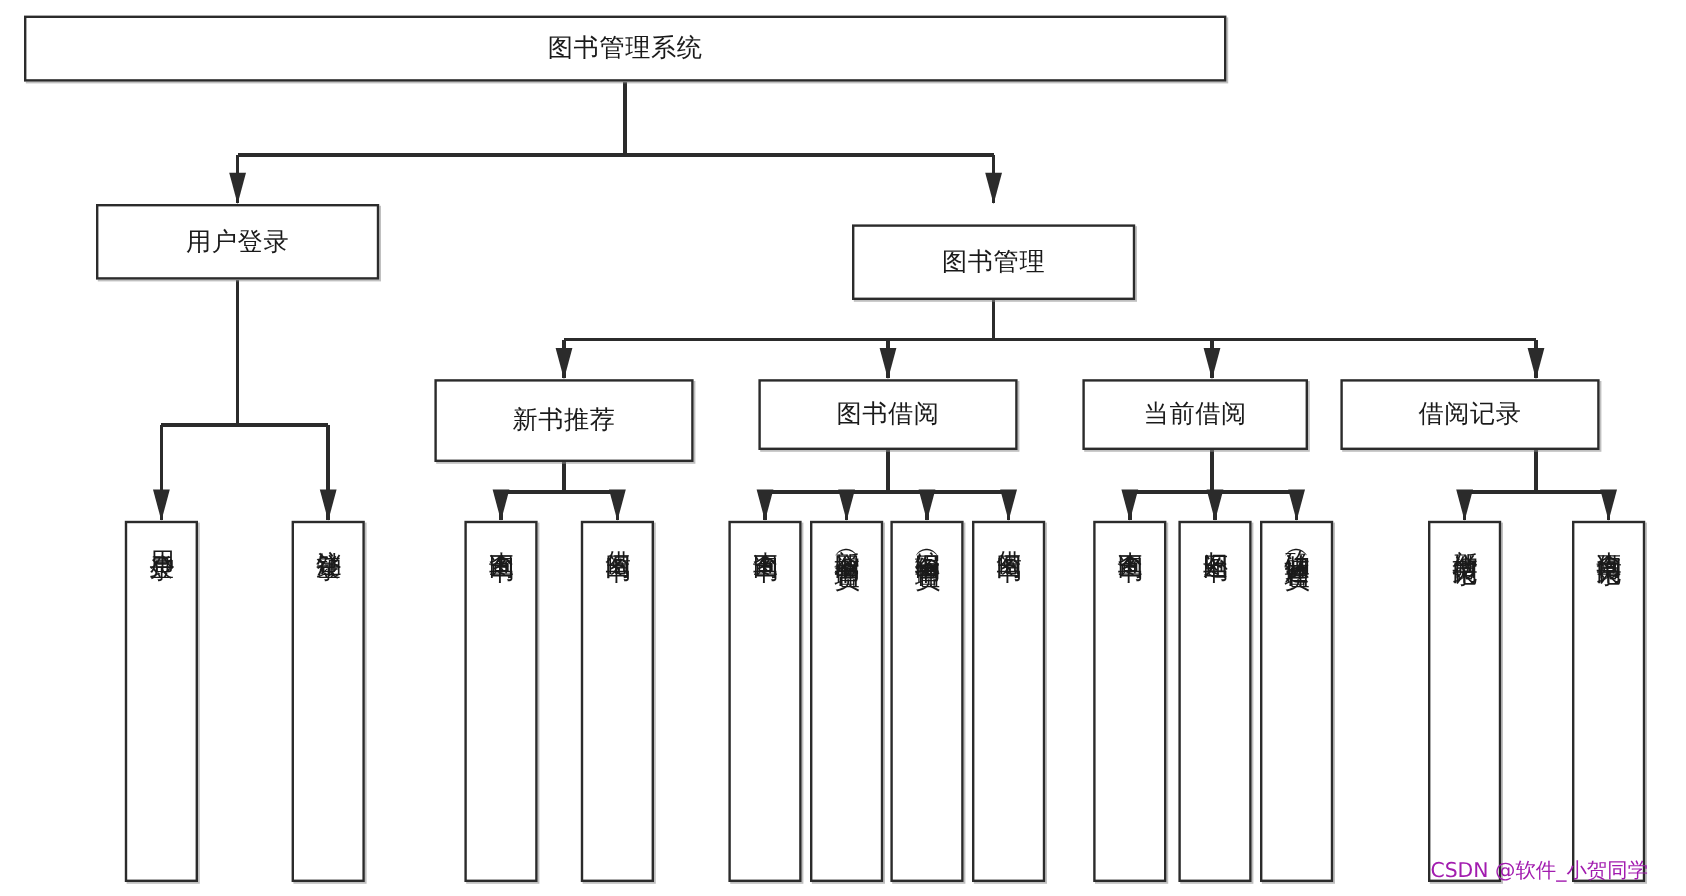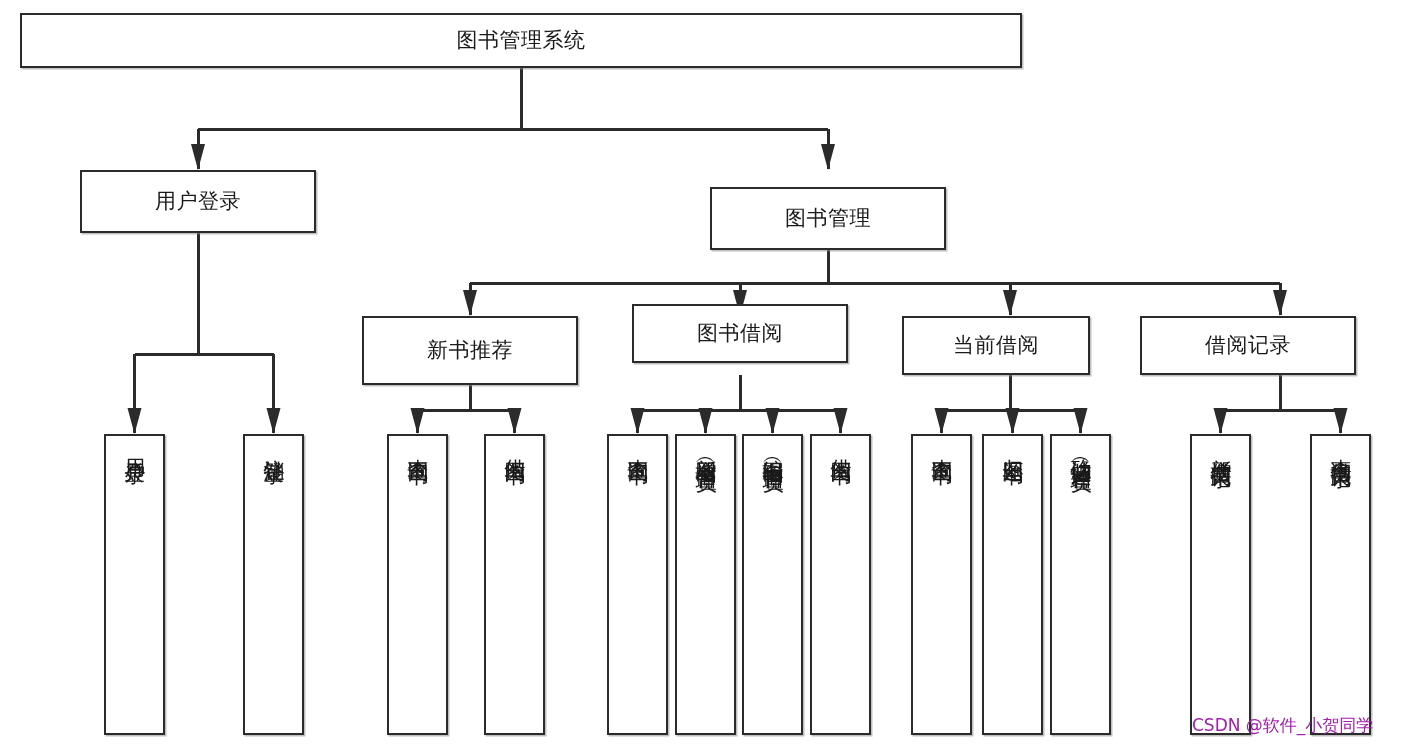--- a/index.html
+++ b/index.html
@@ -140,27 +140,27 @@
       </div>
       <div class="node horiz" style="left: 80px; top: 170px; width: 236px; height: 63px;">
         <div class="label">用户登录</div>
       </div>
       <div class="node horiz" style="left: 710px; top: 170px; width: 236px; height: 63px; margin-top: 17px;">
         <div class="label">图书管理</div>
       </div>
       <div class="node horiz" style="left: 362px; top: 316px; width: 216px; height: 69px;">
         <div class="label">新书推荐</div>
       </div>
-      <div class="node horiz" style="left: 632px; top: 304px; width: 216px; height: 59px;">
+      <div class="node horiz" style="left: 632px; top: 316px; width: 216px; height: 59px;">
         <div class="label">图书借阅</div>
       </div>
       <div class="node horiz" style="left: 902px; top: 316px; width: 188px; height: 59px;">
         <div class="label">当前借阅</div>
       </div>
-      <div class="node horiz" style="left: 1140px; top: 316px; width: 216px; height: 59px;">
+      <div class="node horiz" style="left: 1117px; top: 316px; width: 216px; height: 59px;">
         <div class="label">借阅记录</div>
       </div>
       <div class="node leaf" style="left: 104px; top: 434px; width: 61px; height: 301px;">
         <div class="label">用户登录</div>
       </div>
       <div class="node leaf" style="left: 243px; top: 434px; width: 61px; height: 301px;">
         <div class="label">注销登录</div>
       </div>
       <div class="node leaf" style="left: 387px; top: 434px; width: 61px; height: 301px;">
         <div class="label">查询图书</div>

